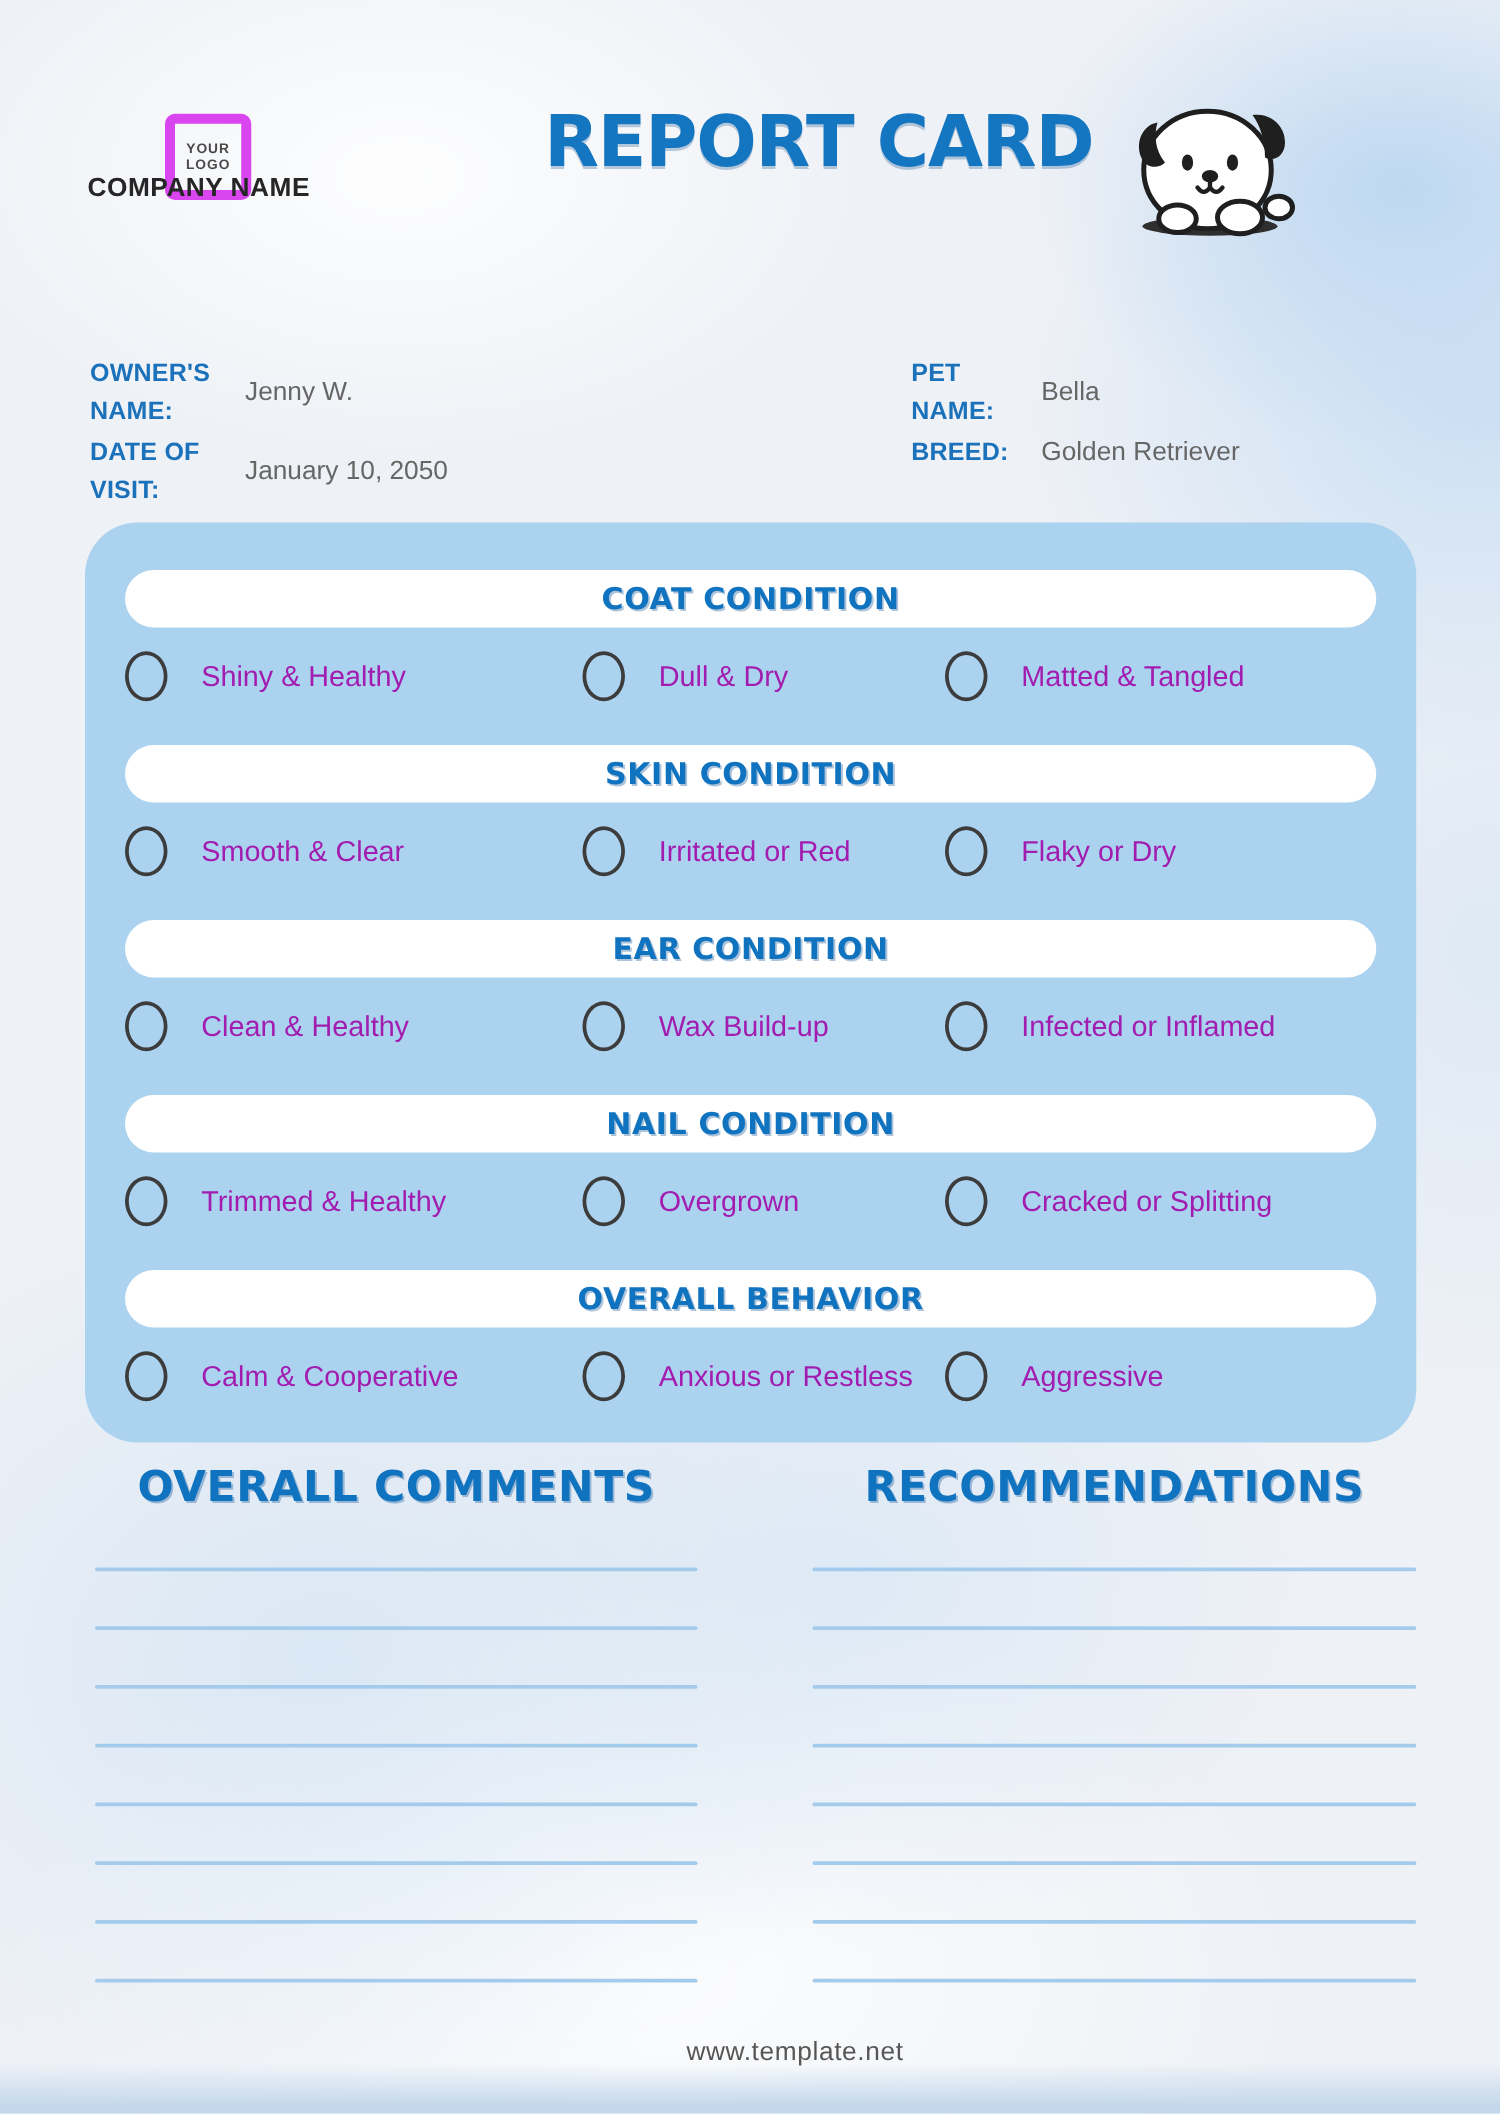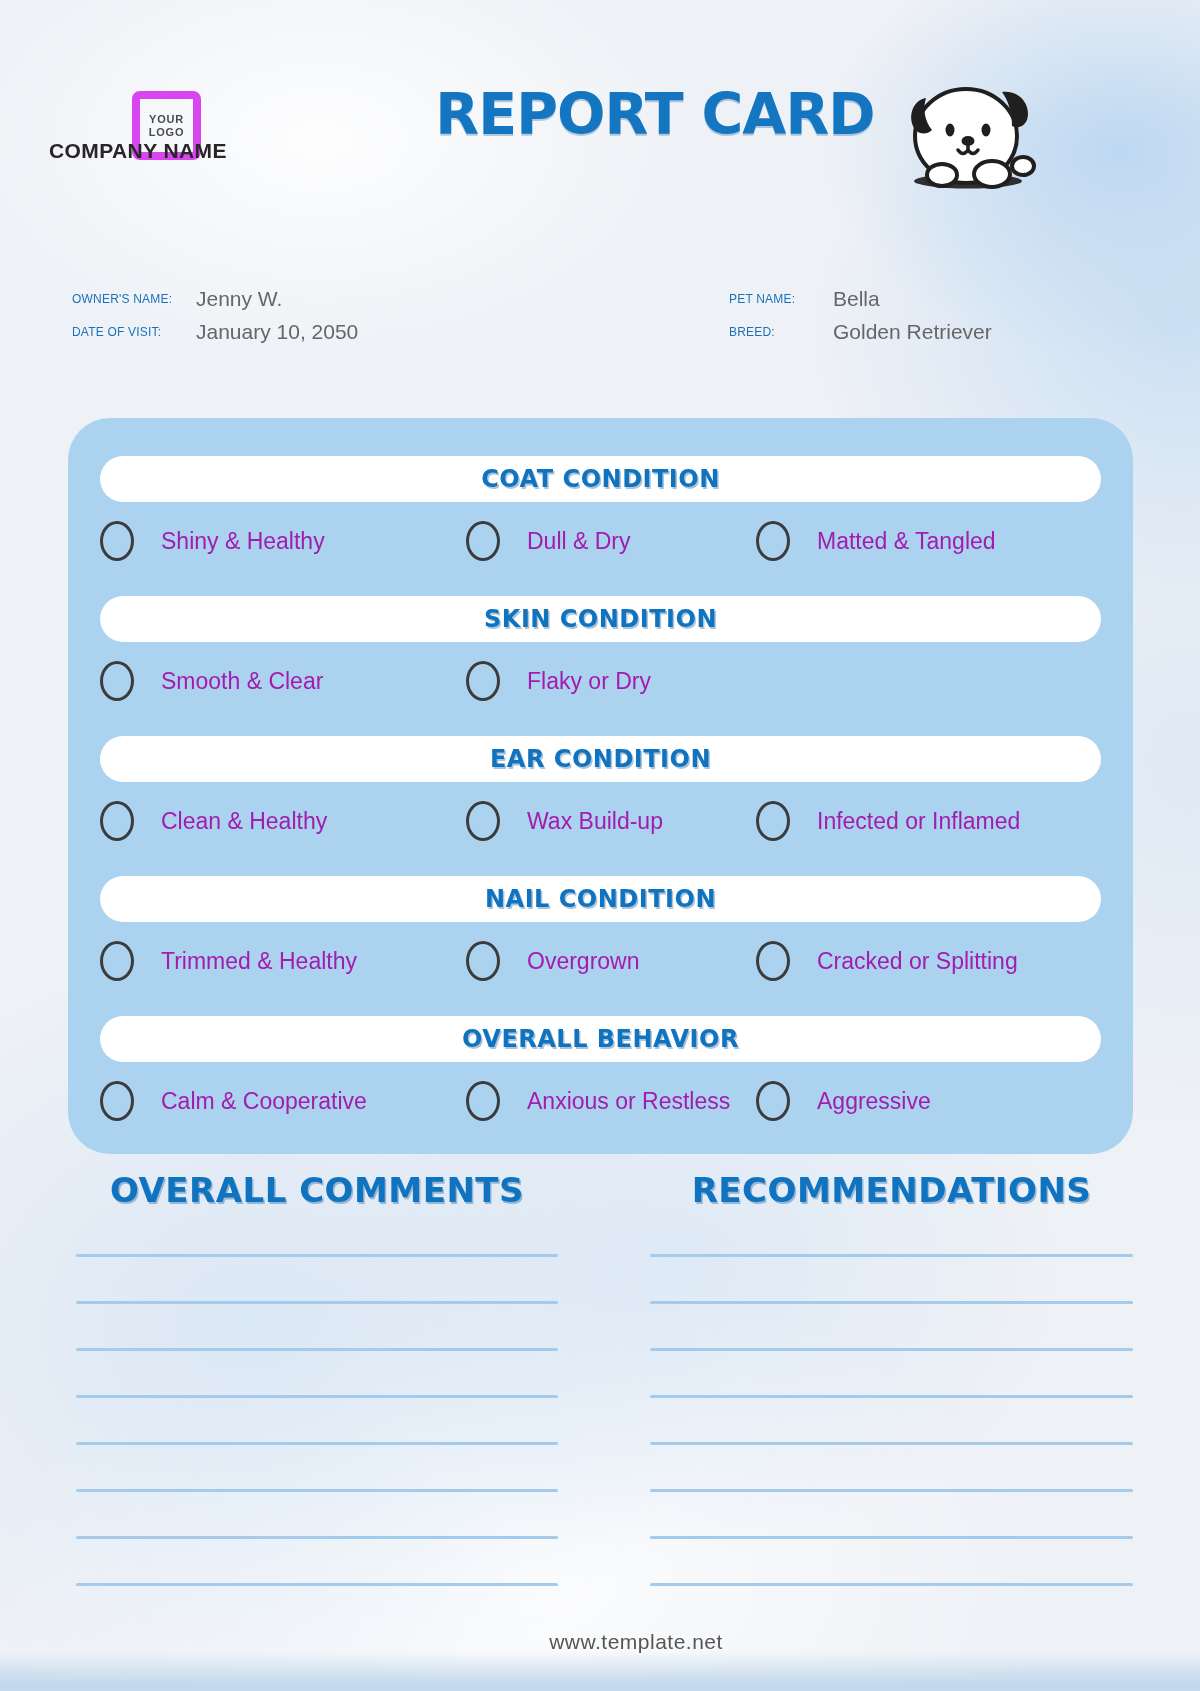--- a/index.html
+++ b/index.html
@@ -22,36 +22,36 @@
   }
   
   .logo-box{
     position:absolute;left:132px;top:91px;width:53px;height:53px;
     border:8px solid #d946ef;border-radius:8px;background:transparent;
     display:flex;align-items:center;justify-content:center;text-align:center;
     font-size:11px;line-height:13px;letter-spacing:.8px;color:#4a4a4a;font-weight:600;
     white-space:pre-line;
   }
   .company-name{
-    position:absolute;left:49px;top:139px;width:220px;
+    position:absolute;left:49px;top:139px;width:220px;text-align:center;
     font-size:21px;font-weight:bold;color:#262626;letter-spacing:.4px;
   }
   .report-title{
     position:absolute;left:410px;top:82px;width:490px;text-align:center;
     font-family:"DejaVu Sans", sans-serif;font-weight:bold;font-size:57px;line-height:64px;
     color:#1475c0;letter-spacing:-1px;
     text-shadow:0 2px 0 rgba(15,80,140,.28);
   }
   .dog{position:absolute;left:896px;top:78px;}
   
   .info{position:absolute;display:grid;grid-row-gap:3px;align-items:center;}
   .info.left{left:72px;top:284px;grid-template-columns:124px auto;}
   .info.right{left:729px;top:284px;grid-template-columns:104px auto;}
   .info .lbl{
-    font-size:12px;font-weight:normal;color:#1b72ba;letter-spacing:.2px;line-height:30px;
+    font-size:20px;font-weight:bold;color:#1b72ba;letter-spacing:.2px;line-height:30px;
     font-family:"Liberation Sans", sans-serif;
   }
   .info .val{font-size:21px;color:#666;line-height:30px;}
   
   .card{
     position:absolute;left:68px;top:418px;width:1065px;height:736px;
     background:#abd2ef;border-radius:42px;box-sizing:border-box;
     padding:38px 32px 0 32px;
   }
   .pill{
@@ -153,20 +153,24 @@
   <div class="pill">
     <span class="pill-title">SKIN CONDITION</span>
   </div>
   <div class="opt-row">
     <div class="opt">
       <span class="circle"></span>
       <span class="opt-label">Smooth &amp; Clear</span>
     </div>
     <div class="opt">
       <span class="circle"></span>
+      <span class="opt-label">Irritated or Red</span>
+    </div>
+    <div class="opt">
+      <span class="circle"></span>
       <span class="opt-label">Flaky or Dry</span>
     </div>
   </div>
 
   <div class="pill">
     <span class="pill-title">EAR CONDITION</span>
   </div>
   <div class="opt-row">
     <div class="opt">
       <span class="circle"></span>

